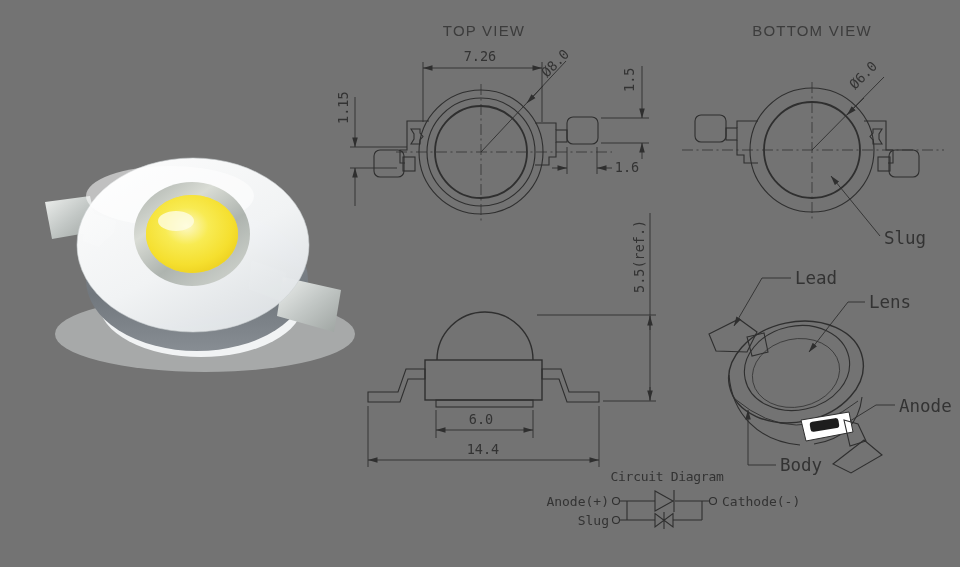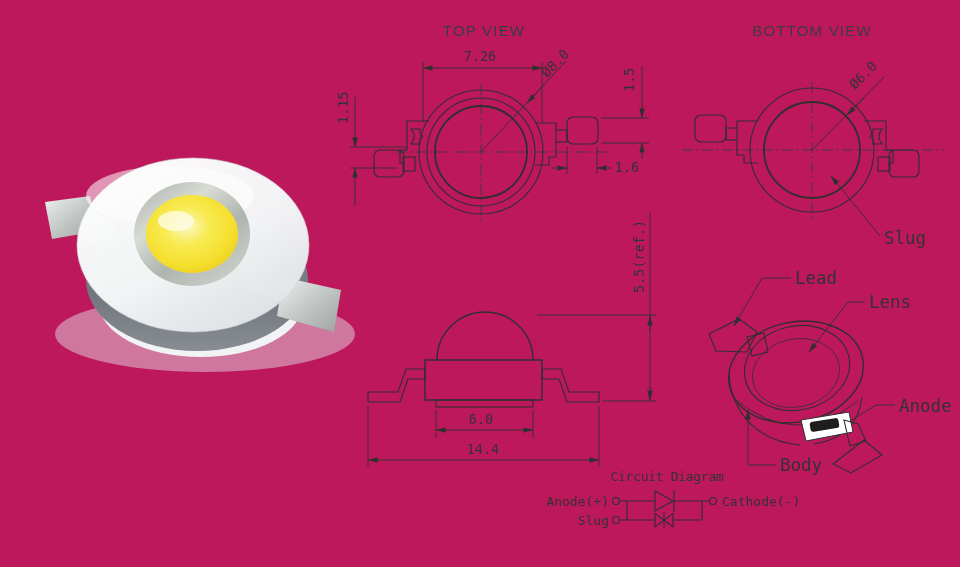--- a/index.html
+++ b/index.html
@@ -1,16 +1,16 @@
 <!DOCTYPE html>
 <html><head>
 <meta charset="utf-8">
 <style>
   html,body{margin:0;padding:0;background:#ffffff;}
-  .stage{position:relative;width:960px;height:567px;background:#be185d;overflow:hidden;
+  .stage{position:relative;width:960px;height:567px;background:#737373;overflow:hidden;
          font-family:"DejaVu Sans Mono",monospace;}
   svg{display:block;}
   .ln{stroke:#2f2f2f;stroke-width:1.1;fill:none;}
   .ln-bold{stroke:#2f2f2f;stroke-width:1.8;fill:none;}
   .ln-med{stroke:#2f2f2f;stroke-width:1.4;fill:none;}
   .thin{stroke:#2f2f2f;stroke-width:0.9;fill:none;}
   .cl{stroke:#3a3a3a;stroke-width:0.9;fill:none;stroke-dasharray:11 3.5 2 3.5;}
   .view-title{font-family:"Liberation Sans",sans-serif;font-size:15px;letter-spacing:1.2px;
               fill:#3c3c3c;}
   .dim{font-family:"DejaVu Sans Mono",monospace;font-size:13.5px;fill:#333333;}

